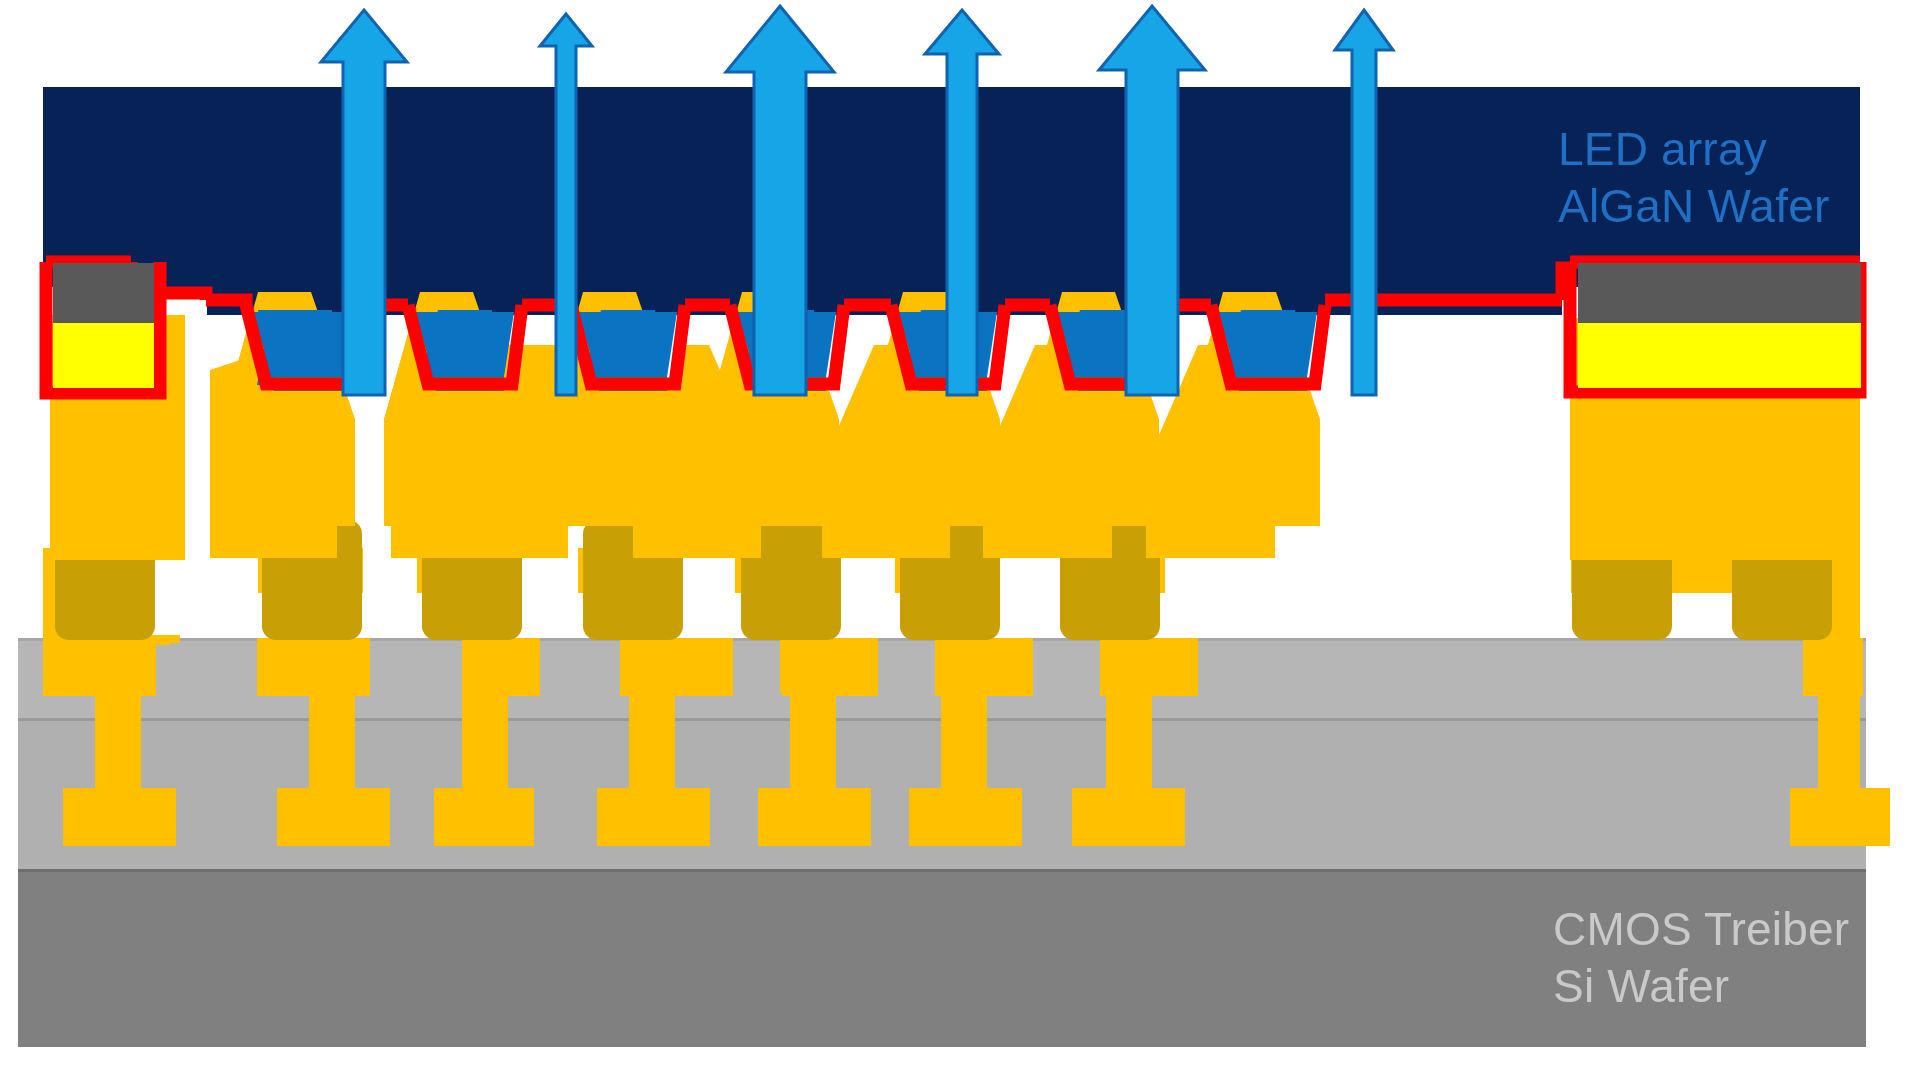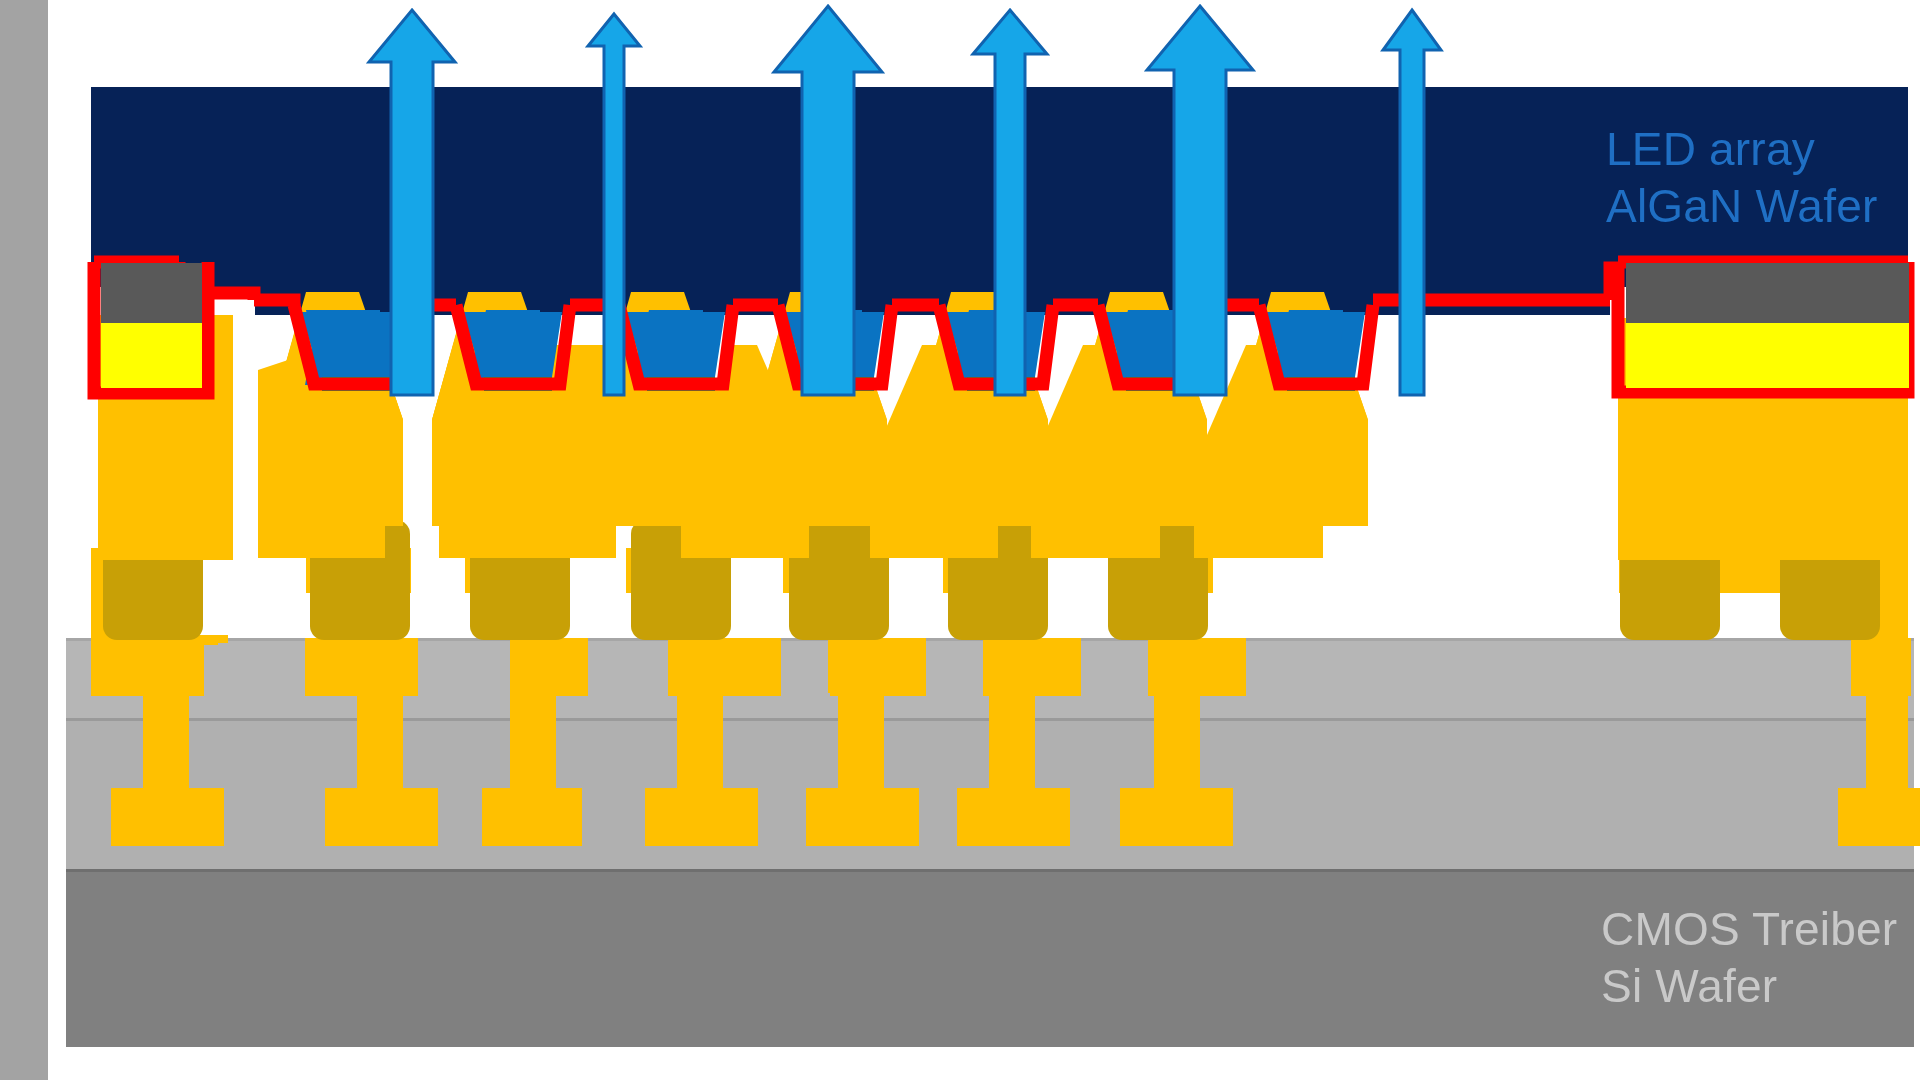--- a/index.html
+++ b/index.html
@@ -11,21 +11,20 @@
     width: 1920px;
     height: 1080px;
     overflow: hidden;
     font-family: "Liberation Sans", sans-serif;
   }
   #stage {
     position: relative;
     width: 1768px;
     height: 1080px;
     background: #a3a3a3;
-    padding-left: 48px;
   }
   #diagram {
     display: block;
     width: 1920px;
     height: 1080px;
   }
   .lbl {
     font-family: "Liberation Sans", sans-serif;
     font-size: 46px;
     letter-spacing: 0.2px;

